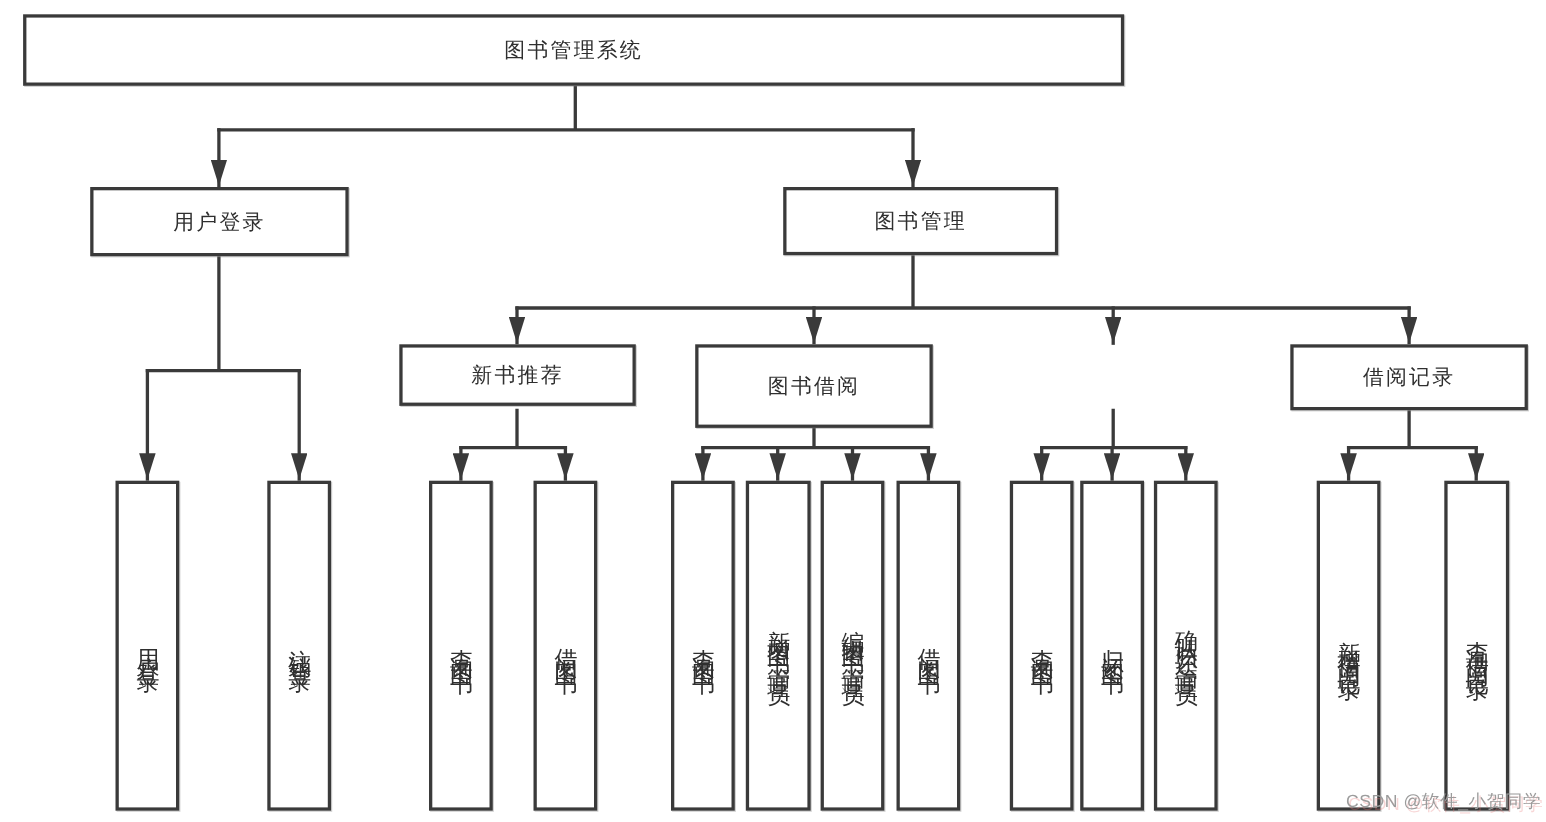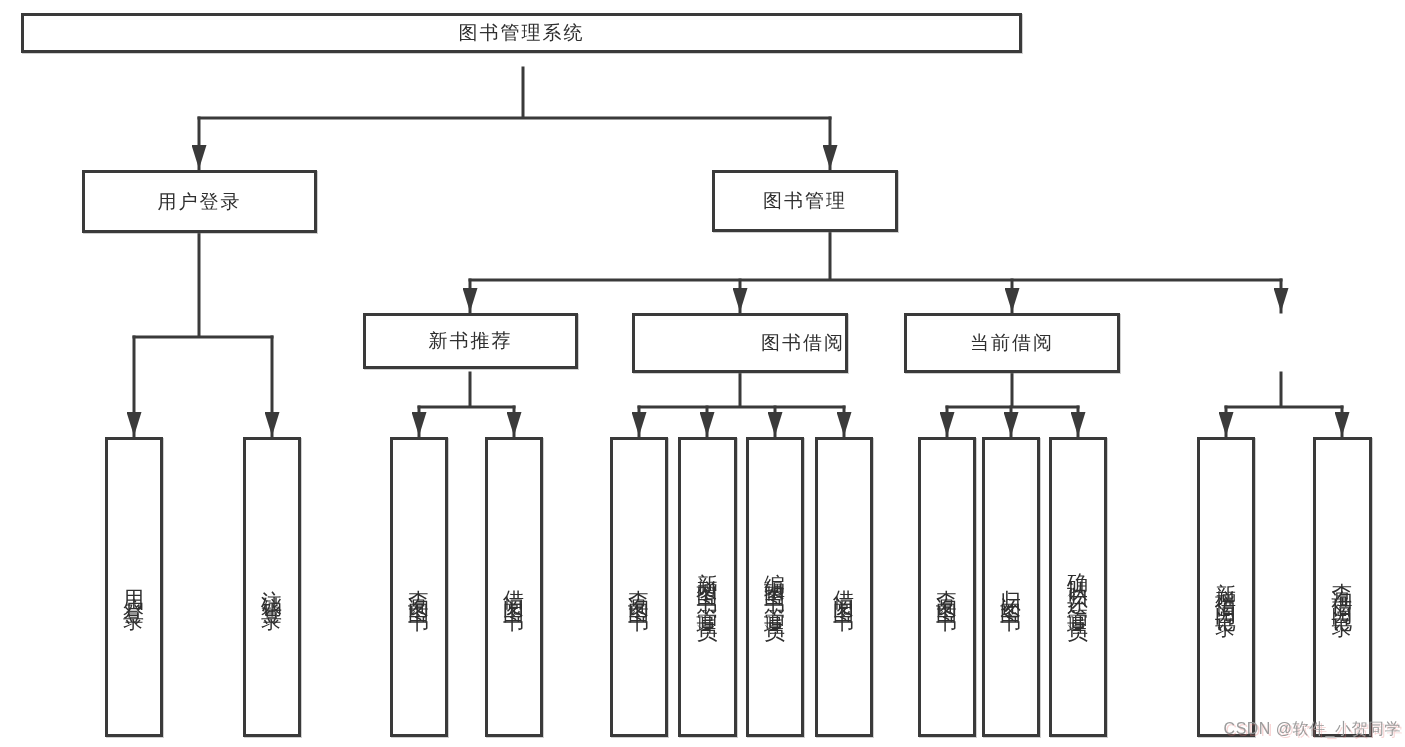--- a/index.html
+++ b/index.html
@@ -107,39 +107,39 @@
       <line x1="1078" y1="407" x2="1078" y2="436" marker-end="url(#arw)"></line>
     </g>
 
     <g stroke="#3a3a3a" stroke-width="3" fill="none" stroke-linecap="square">
       <path d="M1281 373 V407 M1226 407 H1342"></path>
       <line x1="1226" y1="407" x2="1226" y2="436" marker-end="url(#arw)"></line>
       <line x1="1342" y1="407" x2="1342" y2="436" marker-end="url(#arw)"></line>
     </g>
   </svg>
 
-  <div class="node" style="left:21px; top:13px; width:1001px; height:40px;text-align:right;">
+  <div class="node" style="left:21px; top:13px; width:1001px; height:65px;text-align:right;">
     <span class="hlabel">图书管理系统</span>
   </div>
 
   <div class="node" style="left:82px; top:170px; width:235px; height:63px;">
     <span class="hlabel">用户登录</span>
   </div>
-  <div class="node" style="left:712px; top:170px; width:186px; height:62px;">
+  <div class="node" style="left:712px; top:170px; width:250px; height:62px;">
     <span class="hlabel">图书管理</span>
   </div>
 
   <div class="node" style="left:363px; top:313px; width:215px; height:56px;">
     <span class="hlabel">新书推荐</span>
   </div>
-  <div class="node" style="left:632px; top:313px; width:216px; height:60px;justify-content:flex-end;">
+  <div class="node" style="left:632px; top:313px; width:216px; height:76px;">
     <span class="hlabel">图书借阅</span>
   </div>
-  <div class="node" style="left:904px; top:313px; width:216px; height:60px;">
-    <span class="hlabel">当前借阅</span>
+  <div class="node" style="left:1173px; top:313px; width:216px; height:60px;">
+    <span class="hlabel">借阅记录</span>
   </div>
 
   <div class="node" style="left:105px; top:437px; width:58px; height:300px;">
     <span class="vlabel">用户登录</span>
   </div>
   <div class="node" style="left:243px; top:437px; width:58px; height:300px;">
     <span class="vlabel">注销登录</span>
   </div>
 
   <div class="node" style="left:390px; top:437px; width:58px; height:300px;">

